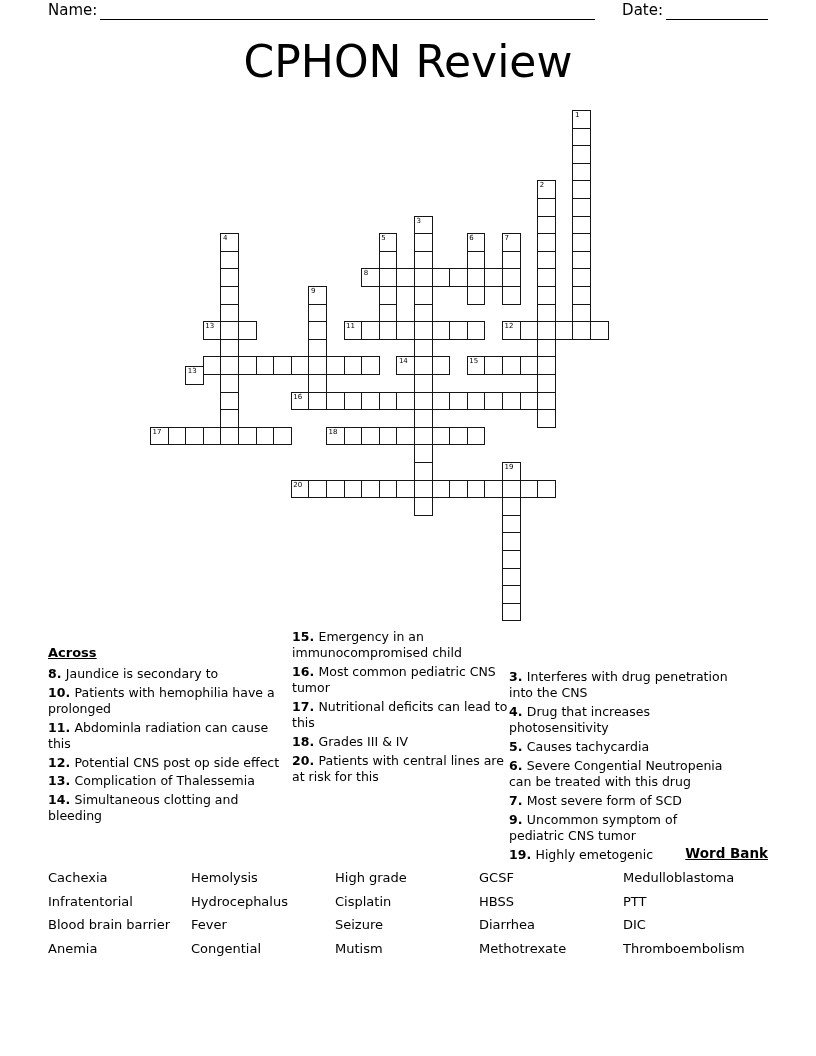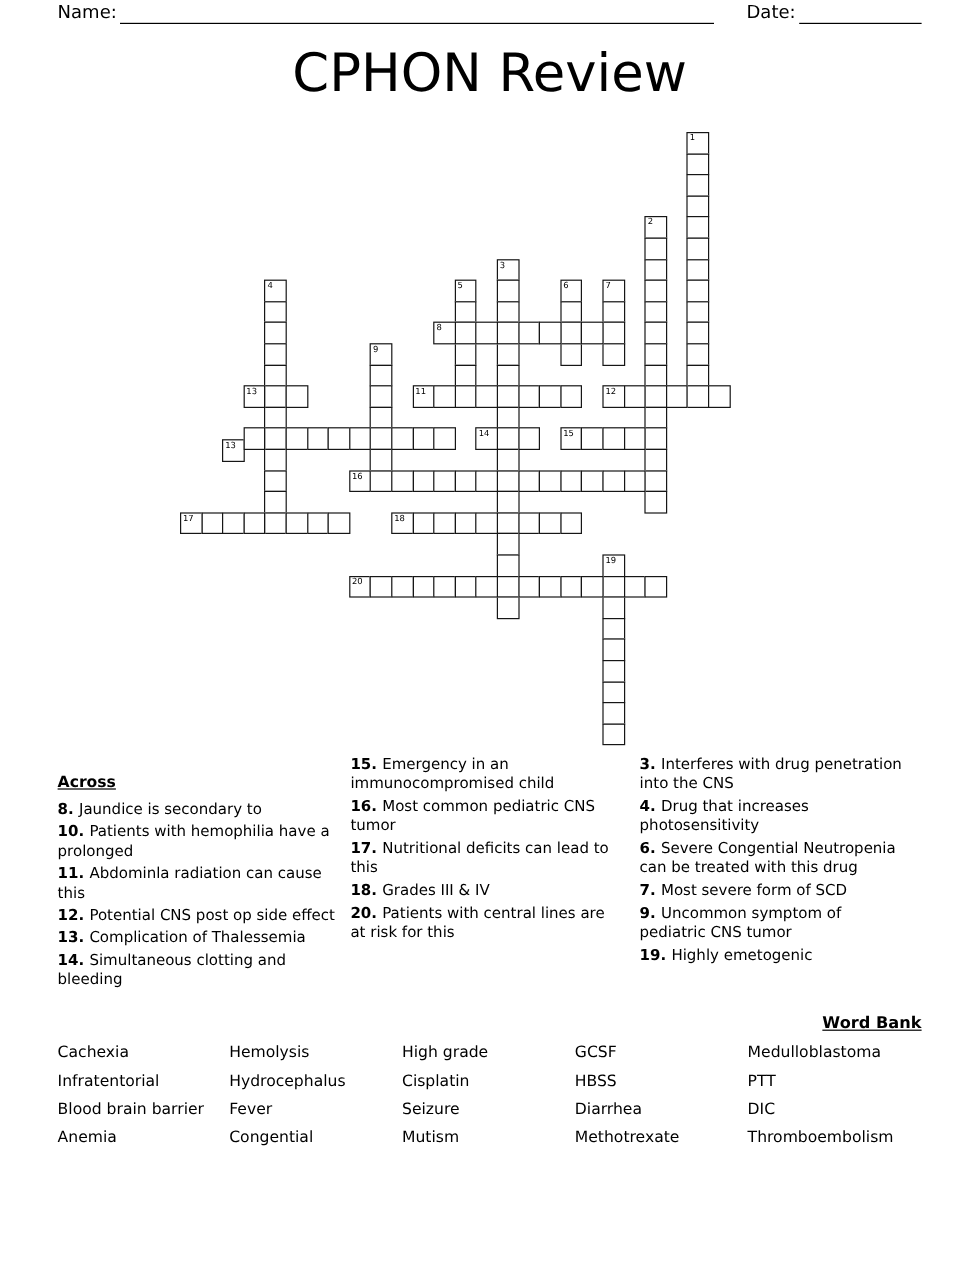--- a/index.html
+++ b/index.html
@@ -18,21 +18,21 @@
          font-size:44px;font-weight:400;margin:0;}
   
   .grid{position:absolute;left:150px;top:110px;}
   .cell{position:absolute;width:18.6px;height:18.6px;border:1px solid #161616;
         box-sizing:border-box;background:#fff;}
   .cellnum{position:absolute;top:0;left:1.5px;font-size:7px;line-height:8px;font-weight:400;}
   
   .clues{position:absolute;top:629px;font-size:12.5px;line-height:1.3;}
   .col1{left:48px;width:232px;margin-top:16px;}
   .col2{left:292px;width:226px;}
-  .col3{left:533px;width:226px;}
+  .col3{left:509px;width:226px;margin-top:40px;}
   .clue-header{font-weight:bold;text-decoration:underline;font-size:13px;margin:0 0 4px 0;}
   .col2 .clue-header{margin-top:3px;}
   .clue{margin:0 0 2.5px 0;}
   .cnum{font-weight:bold;}
   
   .wordbank{position:absolute;left:48px;top:845px;width:720px;}
   .wb-header{font-weight:bold;text-decoration:underline;font-size:13.5px;text-align:right;}
   .wb-grid{margin-top:9px;display:grid;grid-template-columns:143px 144px 144px 144px 145px;
            row-gap:8.5px;font-size:13px;line-height:15px;}
   .wb-word{white-space:nowrap;}
@@ -271,20 +271,21 @@
         <div class="clue"><span class="cnum">17. </span>Nutritional deficits can lead to this</div>
         <div class="clue"><span class="cnum">18. </span>Grades III &amp; IV</div>
         <div class="clue"><span class="cnum">20. </span>Patients with central lines are at risk for this</div>
       </div>
   </div>
 
   <div class="clues col3">
     <div id="down-list-2">
         <div class="clue"><span class="cnum">3. </span>Interferes with drug penetration into the CNS</div>
         <div class="clue"><span class="cnum">4. </span>Drug that increases photosensitivity</div>
+        <div class="clue"><span class="cnum">5. </span>Causes tachycardia</div>
         <div class="clue"><span class="cnum">6. </span>Severe Congential Neutropenia can be treated with this drug</div>
         <div class="clue"><span class="cnum">7. </span>Most severe form of SCD</div>
         <div class="clue"><span class="cnum">9. </span>Uncommon symptom of pediatric CNS tumor</div>
         <div class="clue"><span class="cnum">19. </span>Highly emetogenic</div>
       </div>
   </div>
 
   <div class="wordbank">
     <div class="wb-header">Word Bank</div>
     <div class="wb-grid" id="wb-grid">

